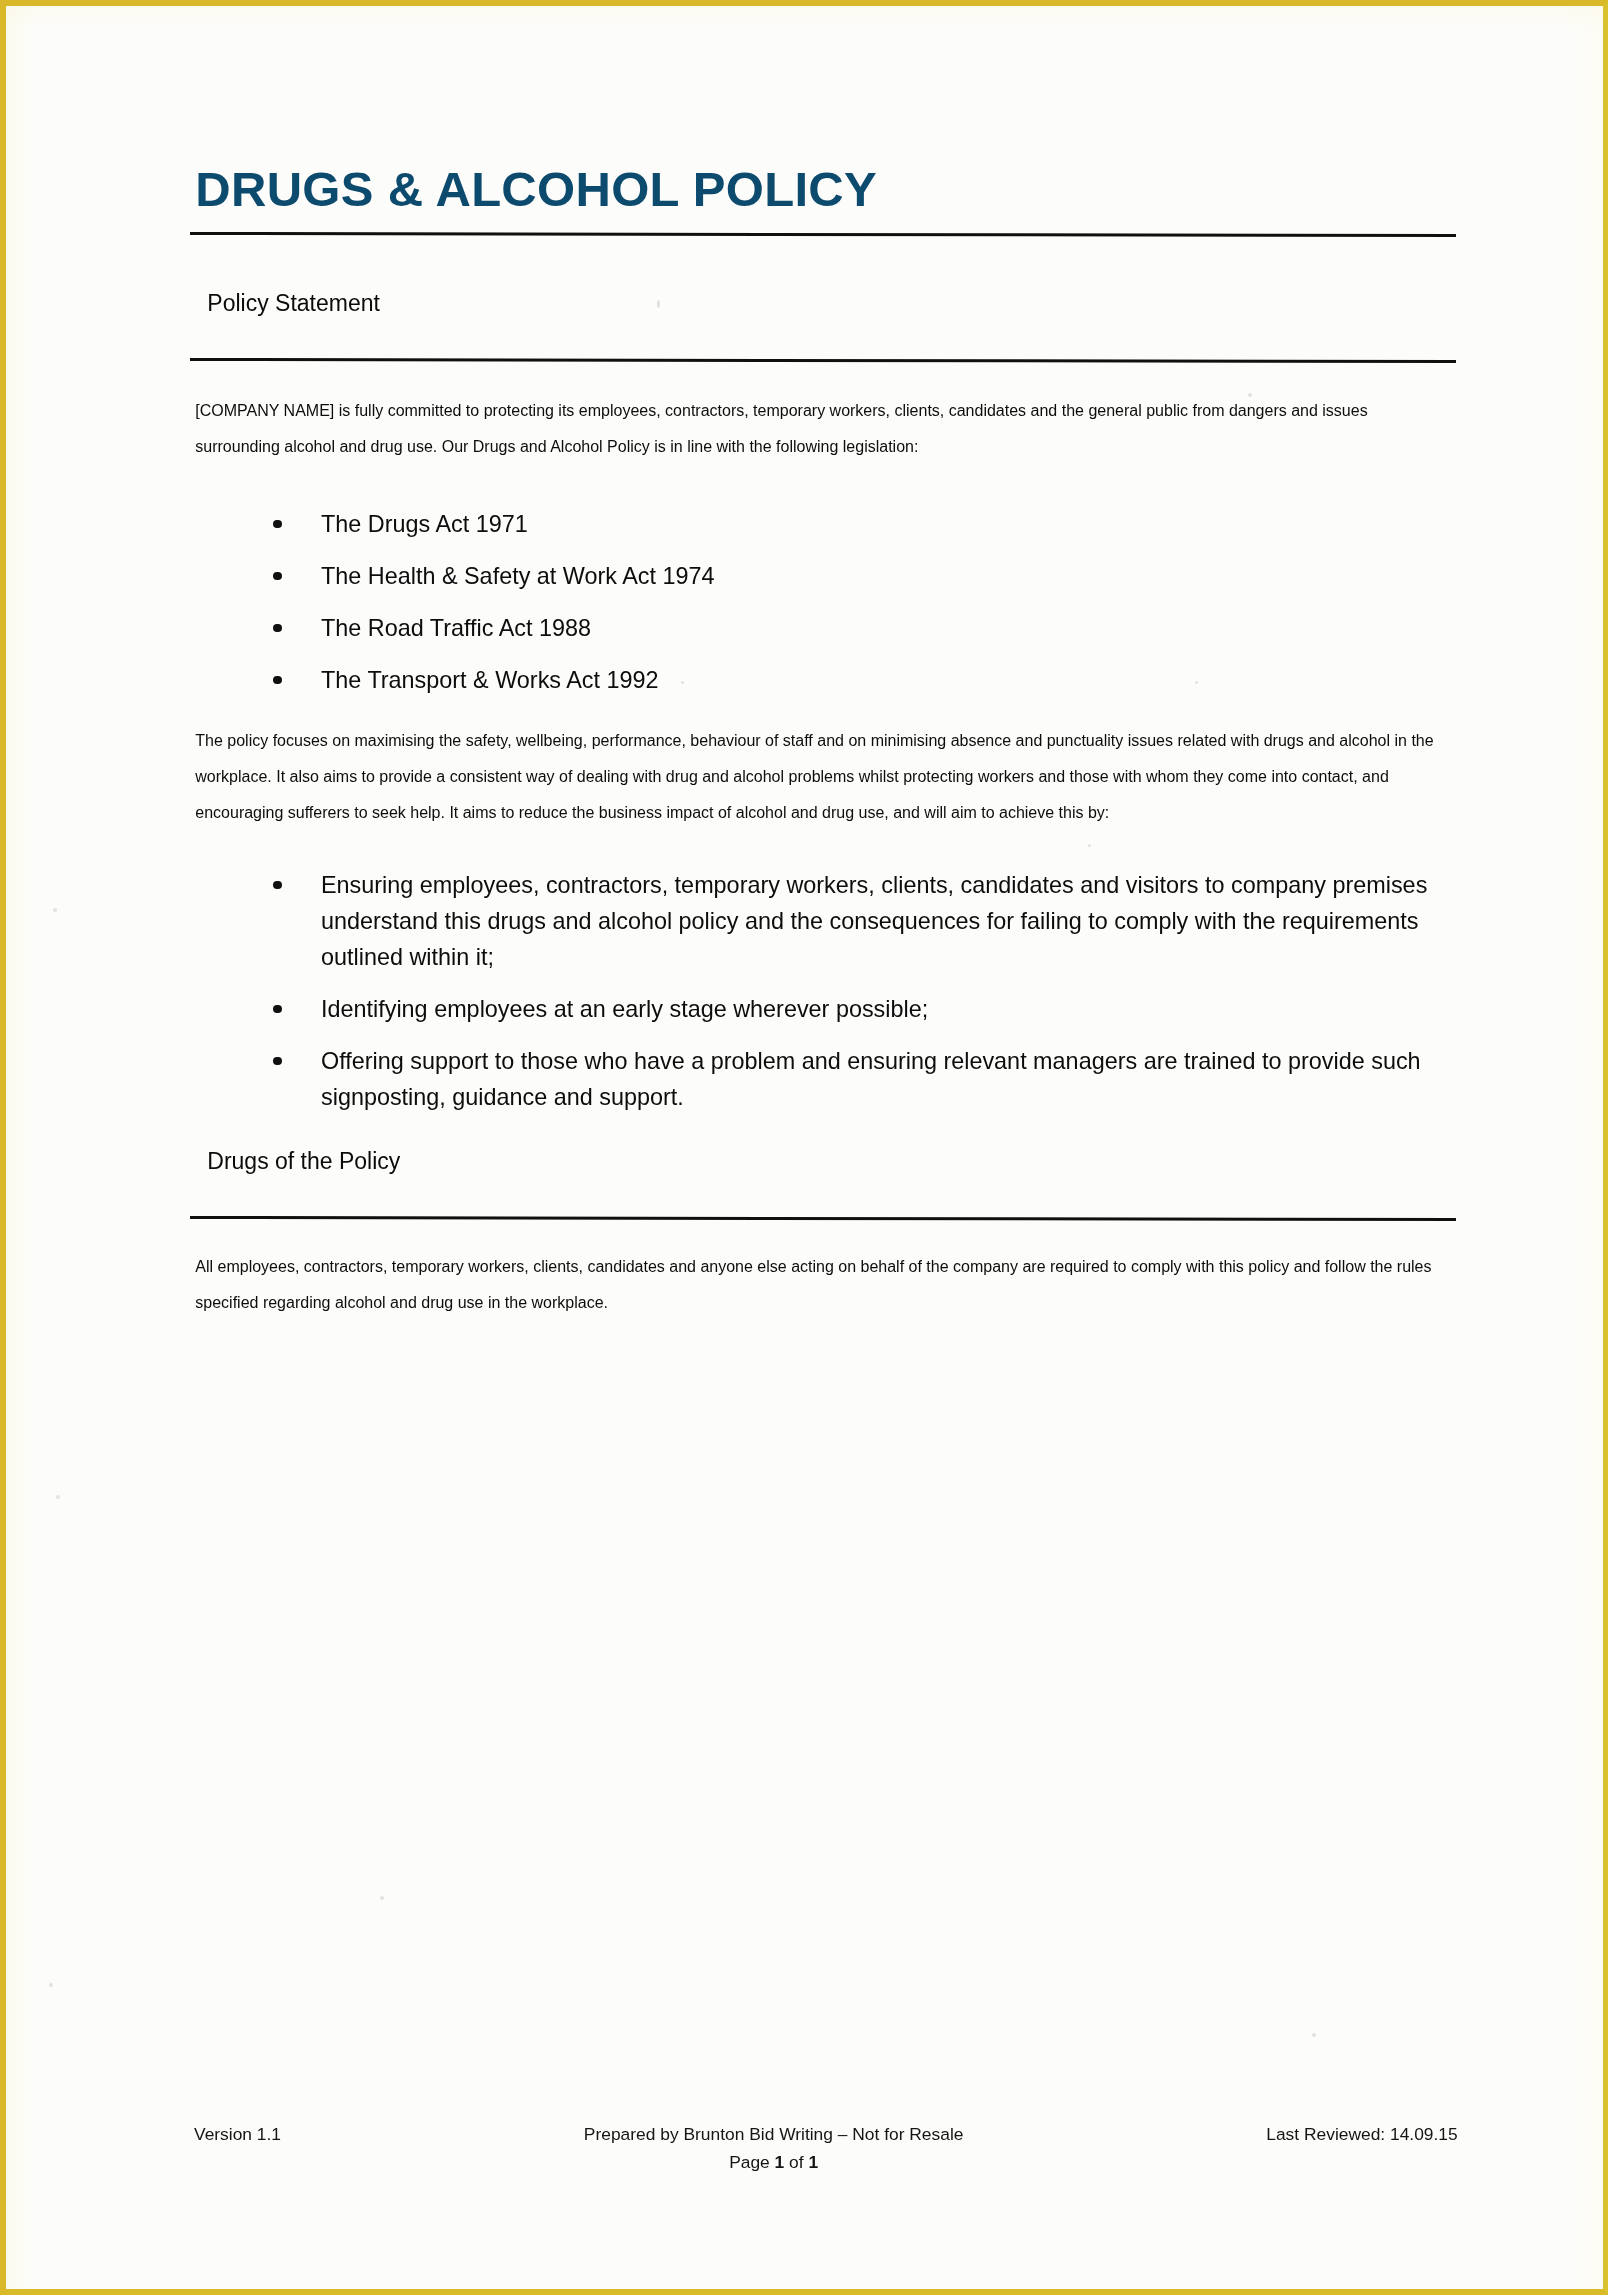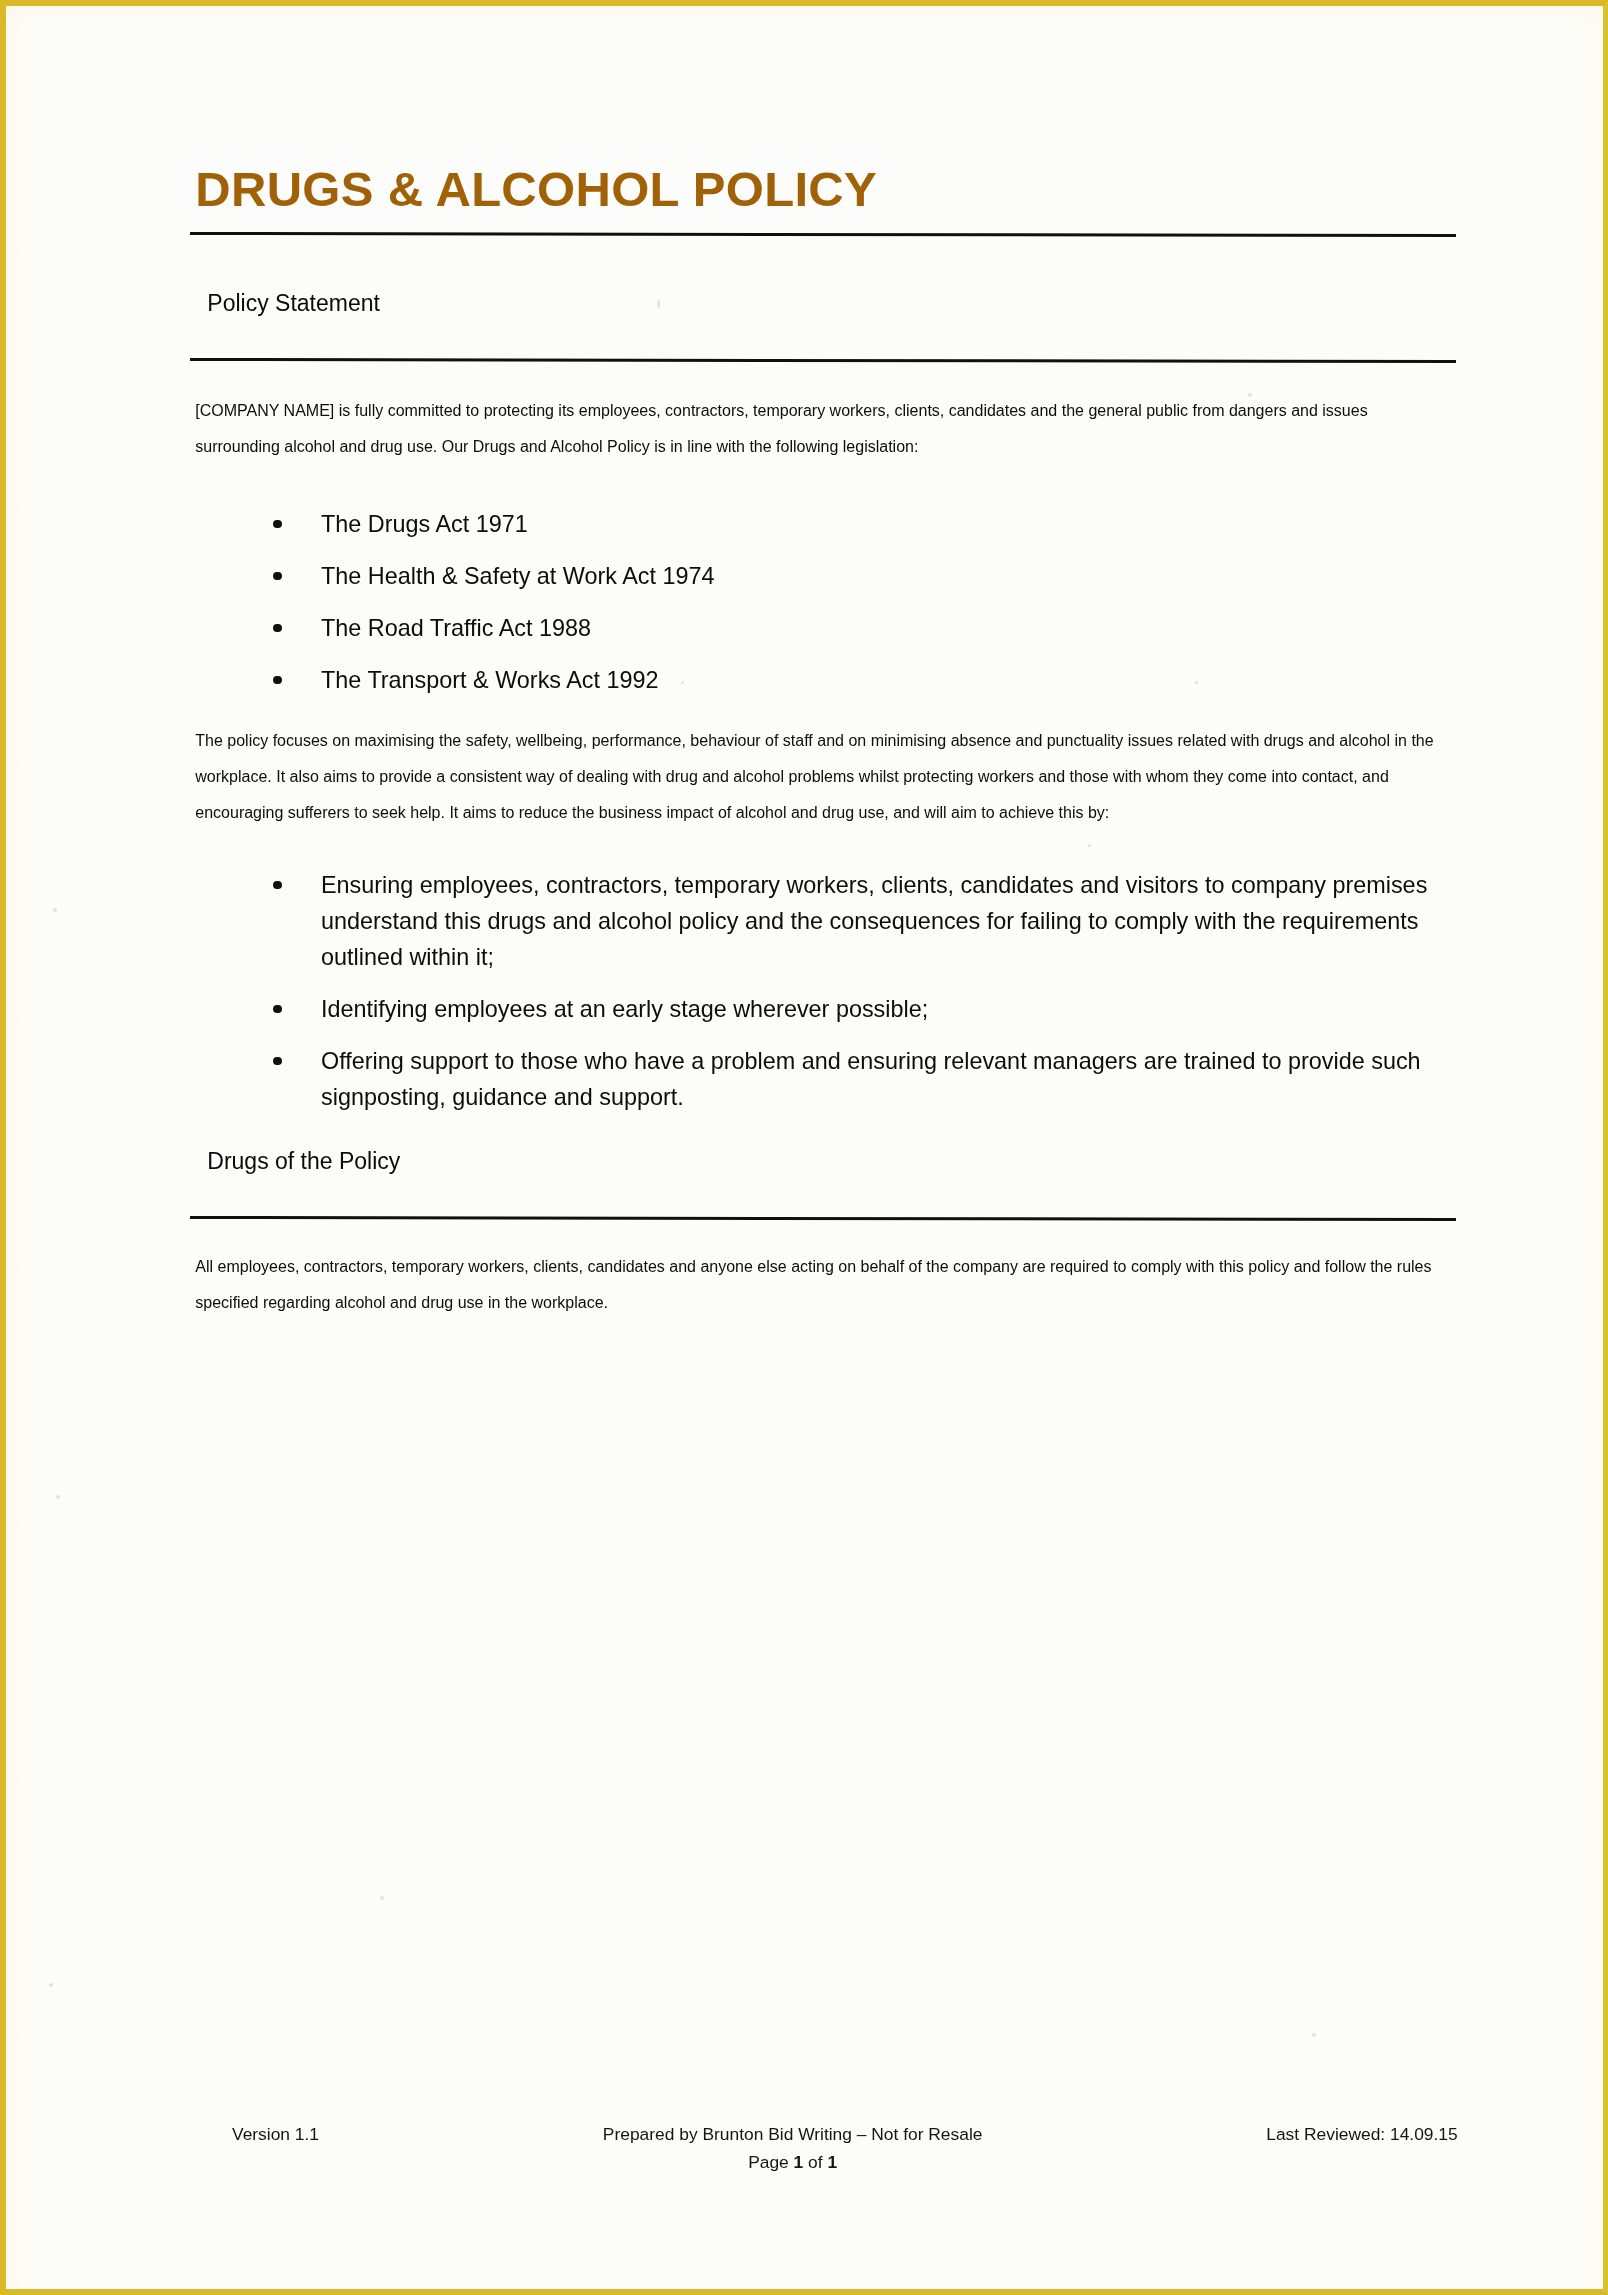--- a/index.html
+++ b/index.html
@@ -53,21 +53,21 @@
 
   
   .doc-title {
     font-size: 49px;
     font-weight: bold;
     letter-spacing: 0.3px;
     line-height: 1;
     margin: 0;
     padding-top: 159px;
     padding-left: 5.3px;
-    color: #a16207;
+    color: #0c4a6e;
   }
   .rule {
     height: 3.3px;
     background: #101010;
     margin-top: 18.7px;
     width: 1266px;
     transform: skewY(0.09deg);
   }
   .rule.thin { height: 2.7px; }
 
@@ -136,21 +136,21 @@
     width: 1269px;
     font-size: 17.4px;
     line-height: 28px;
     color: #151515;
   }
   .footer-row {
     display: flex;
     align-items: flex-start;
     justify-content: space-between;
   }
-  .footer-left  { flex: 0 0 auto; padding-left: 4px; margin-left: 38px; }
+  .footer-left  { flex: 0 0 auto; padding-left: 4px; }
   .footer-mid   { flex: 1 1 auto; text-align: center; }
   .footer-right { flex: 0 0 auto; text-align: right; padding-right: 1.3px; }
   .footer-mid .page-line { display: block; }
   .footer-mid .page-line b { font-weight: bold; }
 
   
   .speck {
     position: absolute;
     background: #c9c9c0;
     border-radius: 50%;

